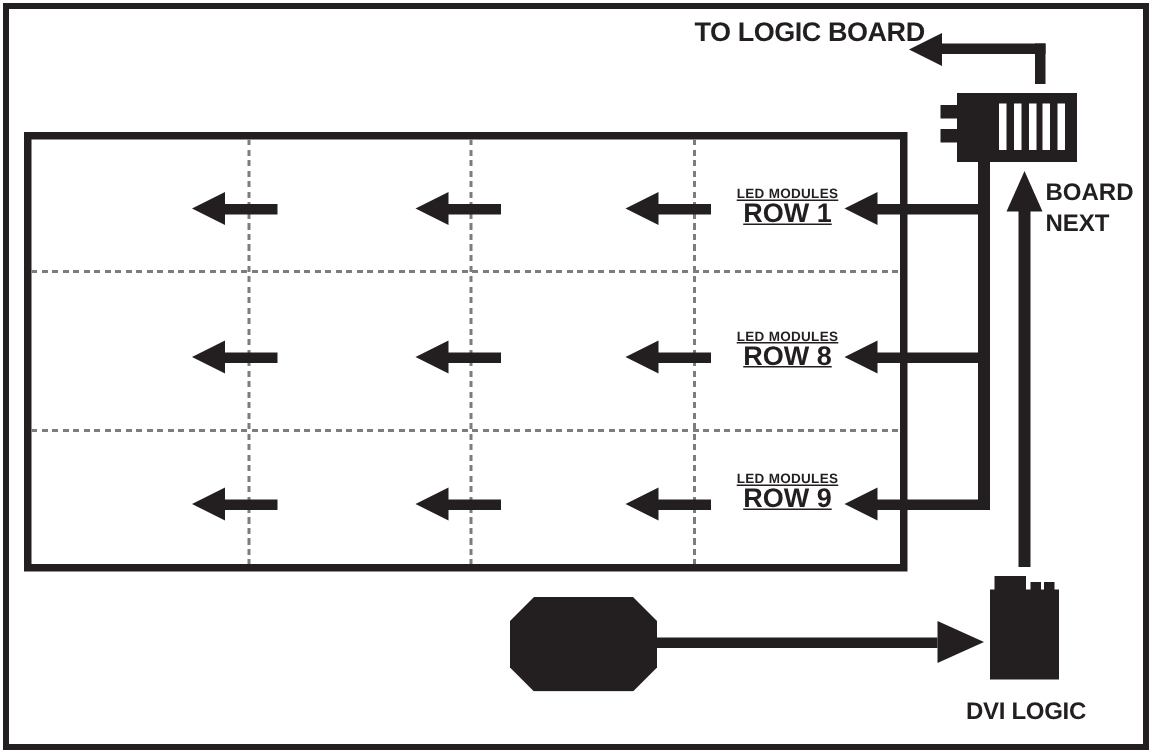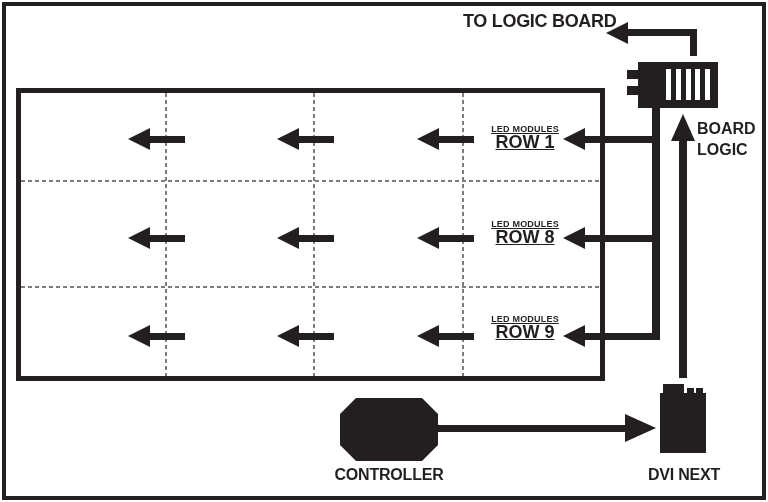--- a/index.html
+++ b/index.html
@@ -121,41 +121,40 @@
         <span></span>
         <span></span>
     </span>
   </div>
 
   <div class="abs bar" style="left:679px;top:140px;width:8px;height:238px;"></div>
   <div class="abs head-up" style="left:671px;top:114px;"></div>
 
   <div class="abs biglabel" style="left:697px;top:118px;">
     <div>BOARD</div>
-    <div>LOGIC</div>
+    <div>NEXT</div>
   </div>
 
   <div class="abs rowlabel" style="left:478px;top:124px;">
     <div class="small">LED MODULES</div>
     <div class="big">ROW 1</div>
   </div>
   <div class="abs rowlabel" style="left:478px;top:219px;">
     <div class="small">LED MODULES</div>
     <div class="big">ROW 8</div>
   </div>
   <div class="abs rowlabel" style="left:478px;top:314px;">
     <div class="small">LED MODULES</div>
     <div class="big">ROW 9</div>
   </div>
 
   <div class="abs controller"></div>
-  <div class="abs caption" style="left:328px;top:466px;width:122px;">CONTROLLER</div>
 
   <div class="abs bar" style="left:438px;top:425px;width:187px;height:7px;"></div>
   <div class="abs head-right" style="left:625px;top:414px;"></div>
 
   <div class="abs dvi-main"></div>
   <div class="abs dvi-bump1"></div>
   <div class="abs dvi-bump2"></div>
   <div class="abs dvi-bump3"></div>
-  <div class="abs caption" style="left:628px;top:466px;width:112px;">DVI NEXT</div>
+  <div class="abs caption" style="left:628px;top:466px;width:112px;">DVI LOGIC</div>
 
 </div>
 
 </body></html>

